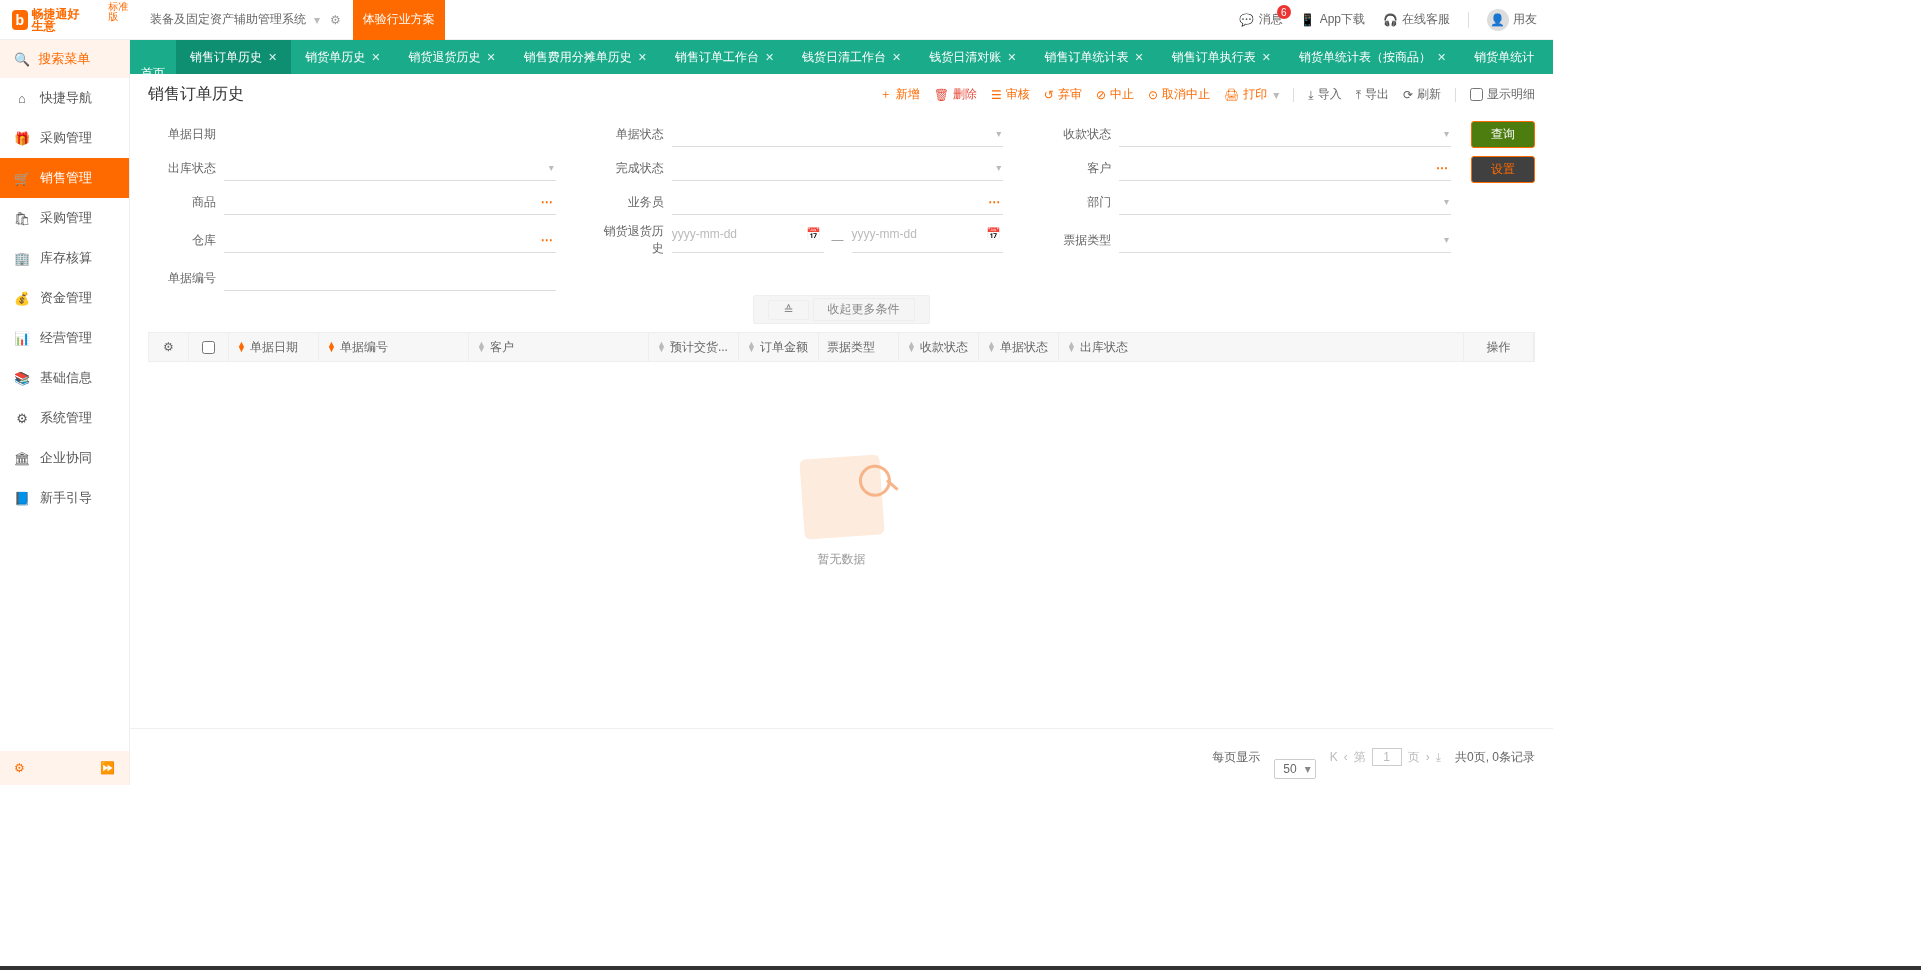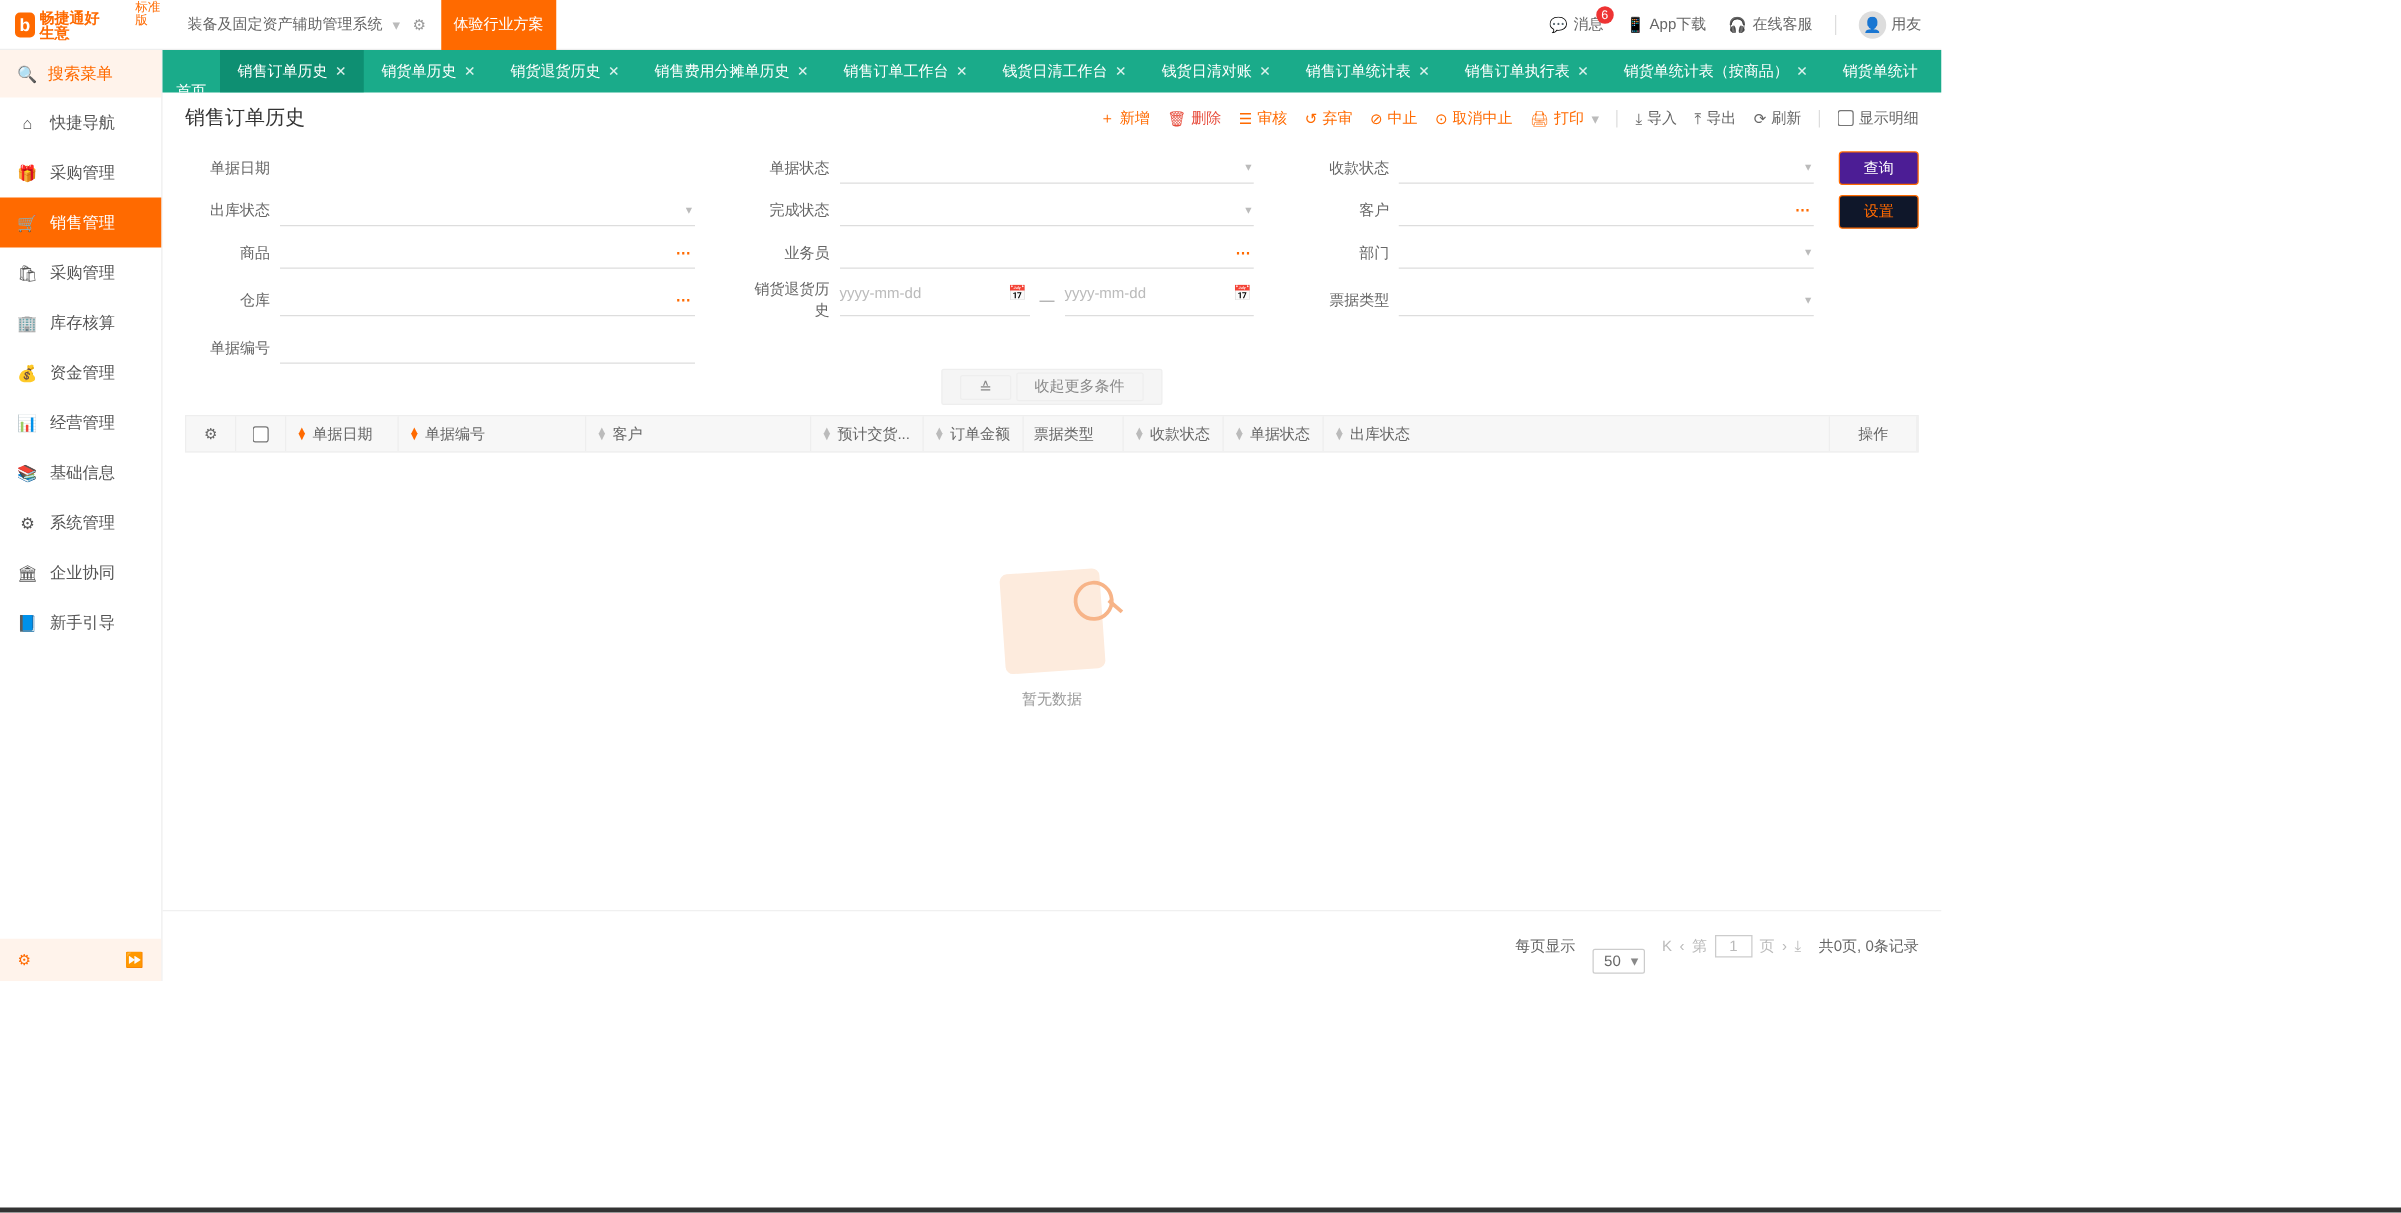--- a/index.html
+++ b/index.html
@@ -49,22 +49,22 @@
 .finput .dots{position:absolute;right:2px;color:#ff6a00;font-weight:bold;letter-spacing:1px;}
 .date-chips{display:flex;gap:8px;align-items:center;font-size:12px;color:#888;}
 .chip{cursor:pointer;}
 .chip.act{background:#ff6a00;color:#fff;border-radius:10px;padding:1px 8px;}
 .date-range{font-size:11px;color:#999;margin-top:2px;}
 .date-pair{display:flex;align-items:center;gap:8px;flex:1;}
 .date-pair .dp{flex:1;border-bottom:1px solid #ddd;height:26px;position:relative;display:flex;align-items:flex-start;color:#bbb;}
 .date-pair .cal{position:absolute;right:2px;color:#ff6a00;font-size:12px;}
 .side-btns{display:flex;flex-direction:column;gap:8px;width:64px;}
 .btn{border-radius:3px;text-align:center;padding:4px 0;font-size:12px;cursor:pointer;}
-.btn.primary{background:#4c1d95;color:#fff;border:1px solid #ff6a00;}
-.btn.ghost{background:#0f172a;color:#ff6a00;border:1px solid #ff6a00;font-family:Liberation Mono, monospace;}
+.btn.primary{background:#4d7c0f;color:#fff;border:1px solid #ff6a00;}
+.btn.ghost{background:#404040;color:#ff6a00;border:1px solid #ff6a00;font-family:Liberation Mono, monospace;}
 .collapse-bar{text-align:center;padding:4px;color:#888;font-size:12px;}
 .collapse-bar span{background:#f5f5f5;border:1px solid #eee;padding:2px 14px;border-radius:2px;cursor:pointer;display:inline-flex;align-items:center;gap:4px;}
 .table{margin:4px 18px 0;}
 .thead{display:flex;background:#f7f7f7;border:1px solid #eee;height:30px;align-items:stretch;color:#666;font-size:12px;}
 .th{display:flex;align-items:center;padding:0 8px;border-right:1px solid #eee;gap:4px;white-space:nowrap;}
 .th .sort{color:#bbb;font-size:9px;display:flex;flex-direction:column;line-height:5px;}
 .th .sort.orange{color:#ff6a00;}
 .empty{display:flex;flex-direction:column;align-items:center;justify-content:center;height:300px;color:#999;gap:14px;}
 .empty-ill{width:80px;height:80px;background:#fdebdd;border-radius:6px;position:relative;transform:rotate(-4deg);}
 .empty-ill::after{content:"";position:absolute;right:-10px;top:10px;width:26px;height:26px;border:3px solid #f7b488;border-radius:50%;}

